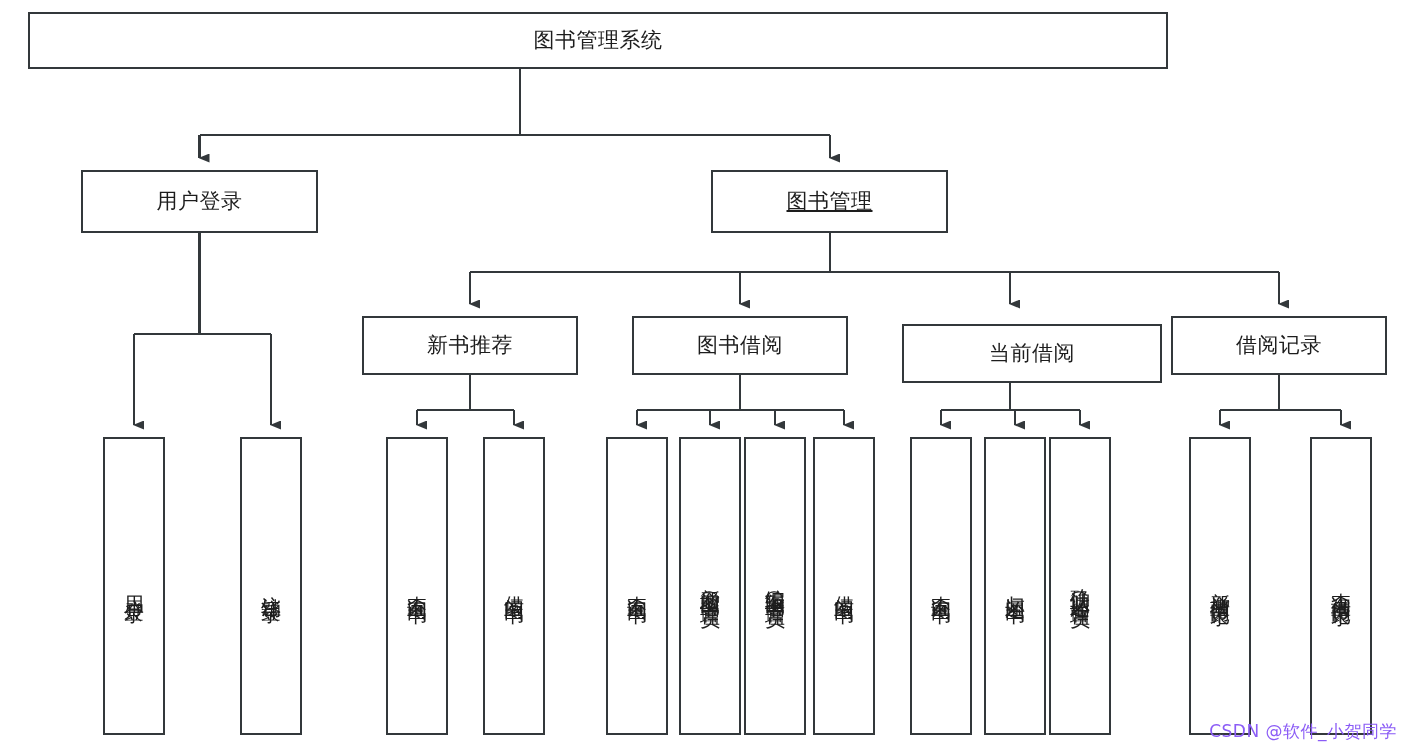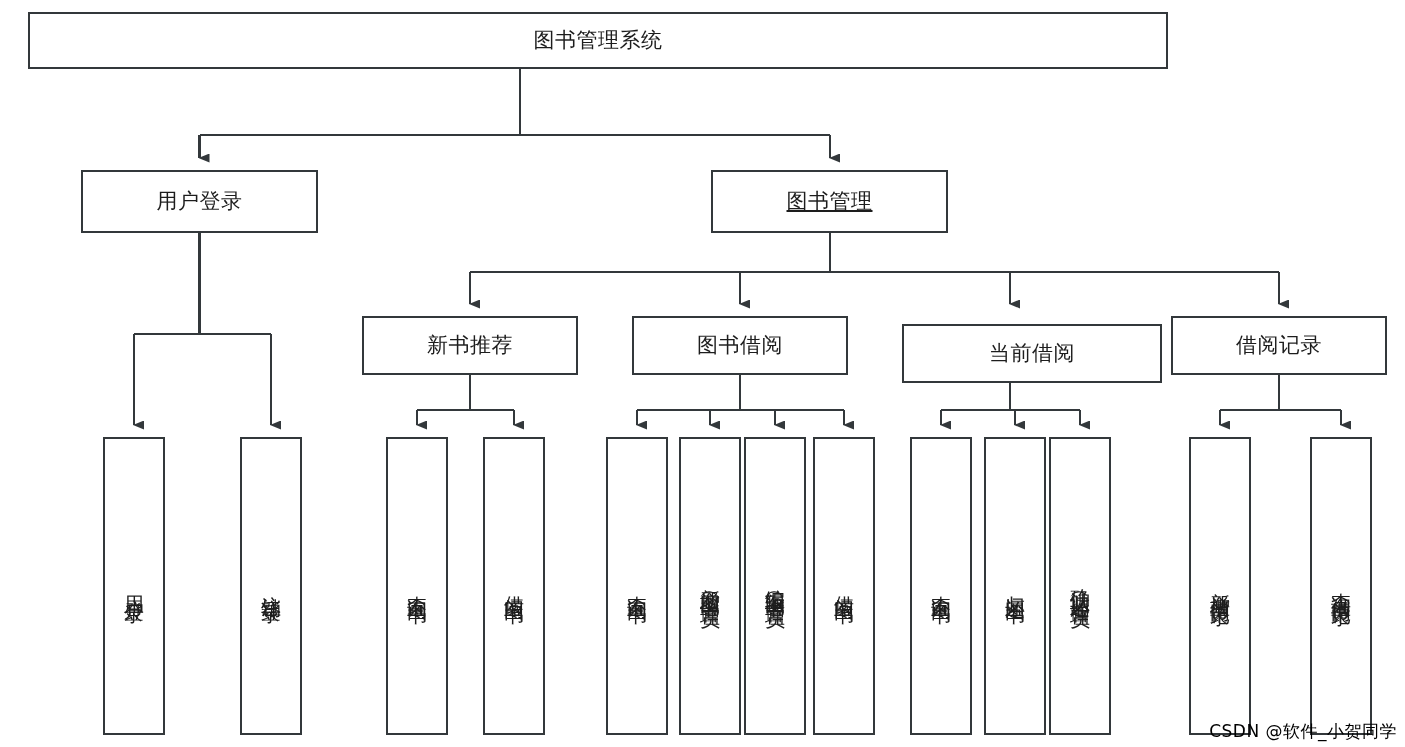--- a/index.html
+++ b/index.html
@@ -53,21 +53,21 @@
     display: block;
   }
   .node .hlabel {
     display: block;
     white-space: nowrap;
   }
   .watermark {
     position: absolute;
     right: 8px;
     bottom: 4px;
-    color: #000000;
+    color: #8b5cf6;
     font-size: 17px;
     letter-spacing: 0.5px;
     white-space: nowrap;
     user-select: none;
   }
 </style>
 </head>
 <body>
 
 <div id="diagram-root">

